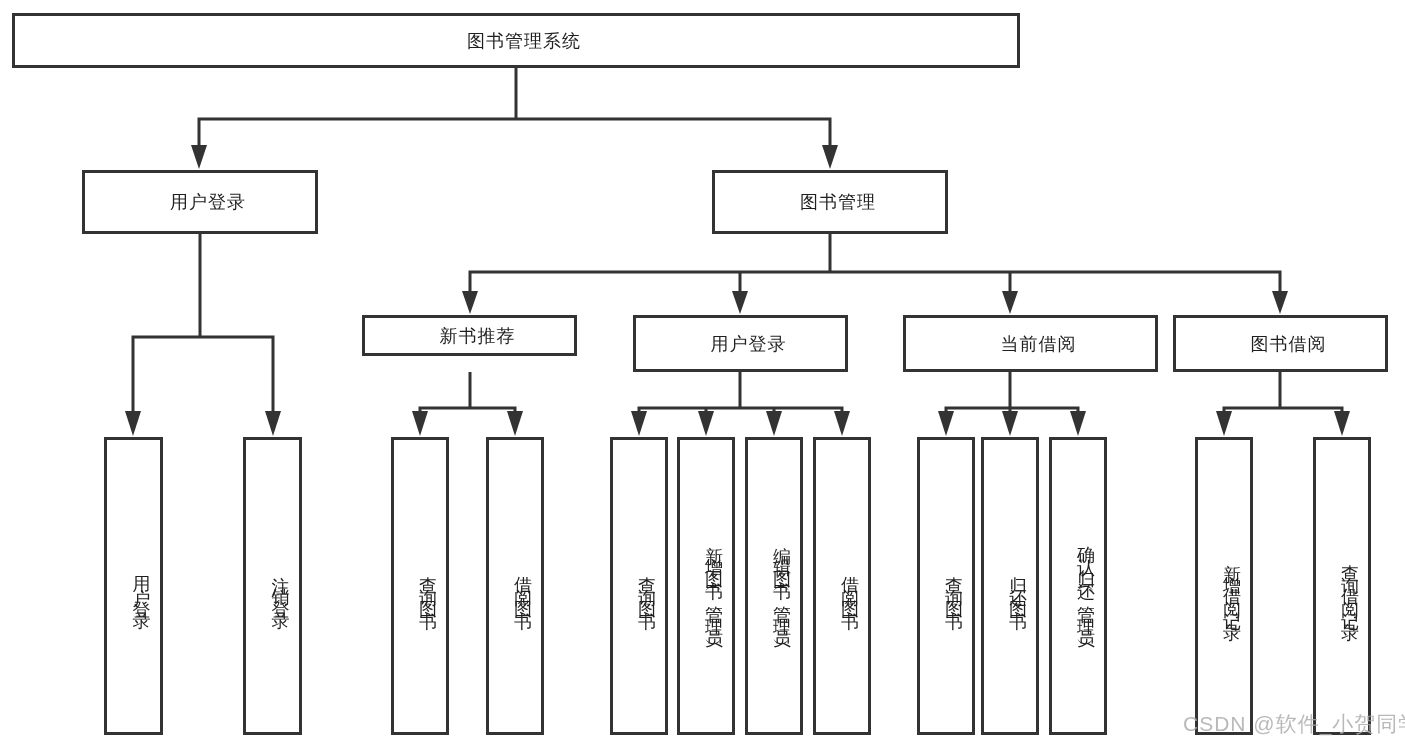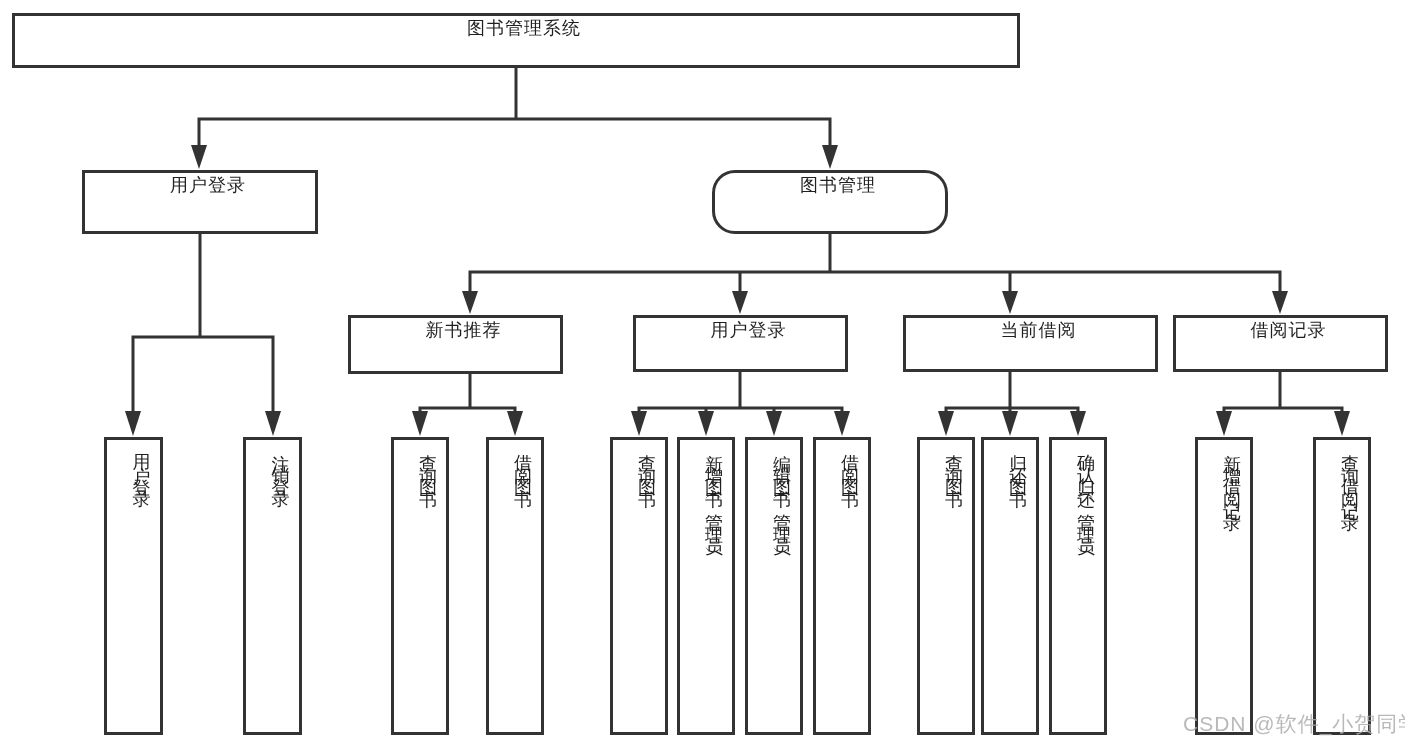--- a/index.html
+++ b/index.html
@@ -20,20 +20,21 @@
     left: 0;
     top: 0;
     z-index: 1;
   }
   .node {
     position: absolute;
     box-sizing: border-box;
     background: #ffffff;
     border: 3px solid #333333;
     display: flex;
+    align-items: center;
     justify-content: center;
     color: #1f1f1f;
     z-index: 2;
     padding-left: 16px;
   }
   .node.h-label {
     font-size: 18px;
     letter-spacing: 1px;
     white-space: nowrap;
   }
@@ -113,35 +114,35 @@
     </g>
   </svg>
 
   <div class="node h-label" style="left:12px; top:13px; width:1008px; height:55px;">
     <span>图书管理系统</span>
   </div>
 
   <div class="node h-label" style="left:82px; top:170px; width:236px; height:64px;">
     <span>用户登录</span>
   </div>
-  <div class="node h-label" style="left:712px; top:170px; width:236px; height:64px;border-radius:23px;">
+  <div class="node h-label" style="left:712px; top:170px; width:236px; height:64px;">
     <span>图书管理</span>
   </div>
 
-  <div class="node h-label" style="left:348px; top:315px; width:215px; height:59px;">
+  <div class="node h-label" style="left:362px; top:315px; width:215px; height:41px;">
     <span>新书推荐</span>
   </div>
   <div class="node h-label" style="left:633px; top:315px; width:215px; height:57px;">
     <span>用户登录</span>
   </div>
   <div class="node h-label" style="left:903px; top:315px; width:255px; height:57px;">
     <span>当前借阅</span>
   </div>
   <div class="node h-label" style="left:1173px; top:315px; width:215px; height:57px;">
-    <span>借阅记录</span>
+    <span>图书借阅</span>
   </div>
 
   <div class="node v-label" style="left:104px; top:437px; width:59px; height:298px;">
     <span>用户登录</span>
   </div>
   <div class="node v-label" style="left:243px; top:437px; width:59px; height:298px;">
     <span>注销登录</span>
   </div>
 
   <div class="node v-label" style="left:391px; top:437px; width:58px; height:298px;">

